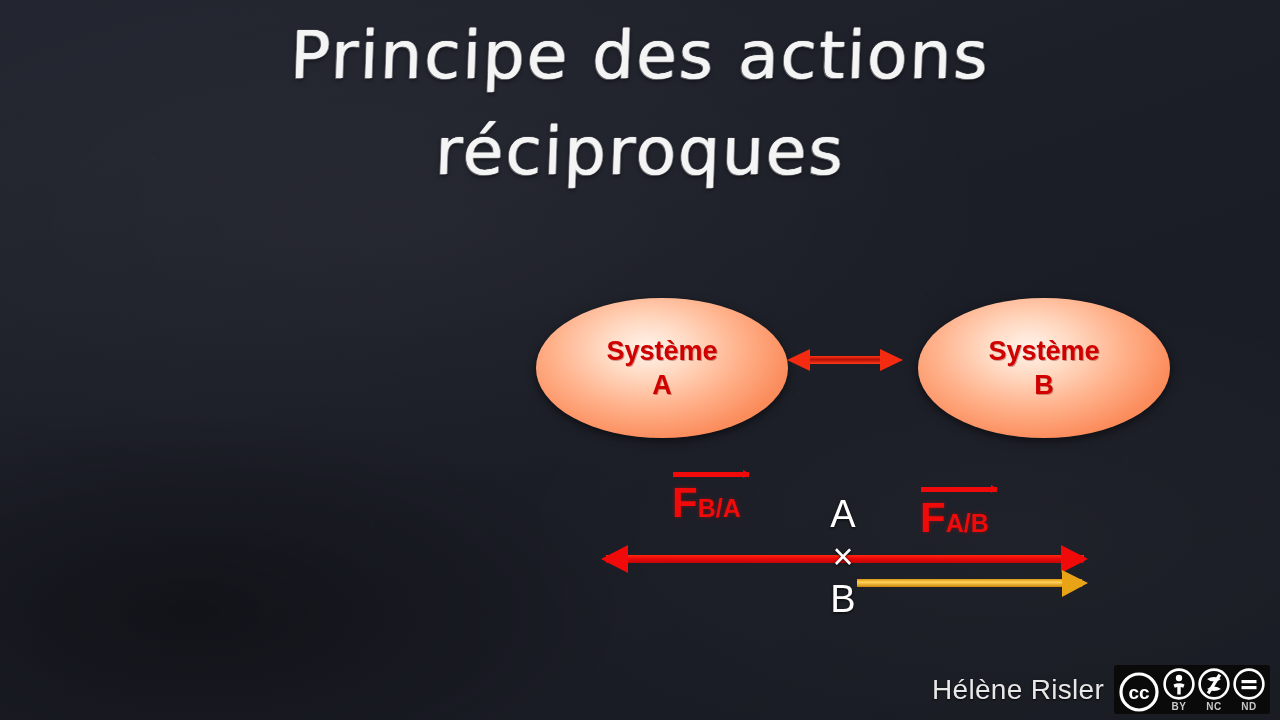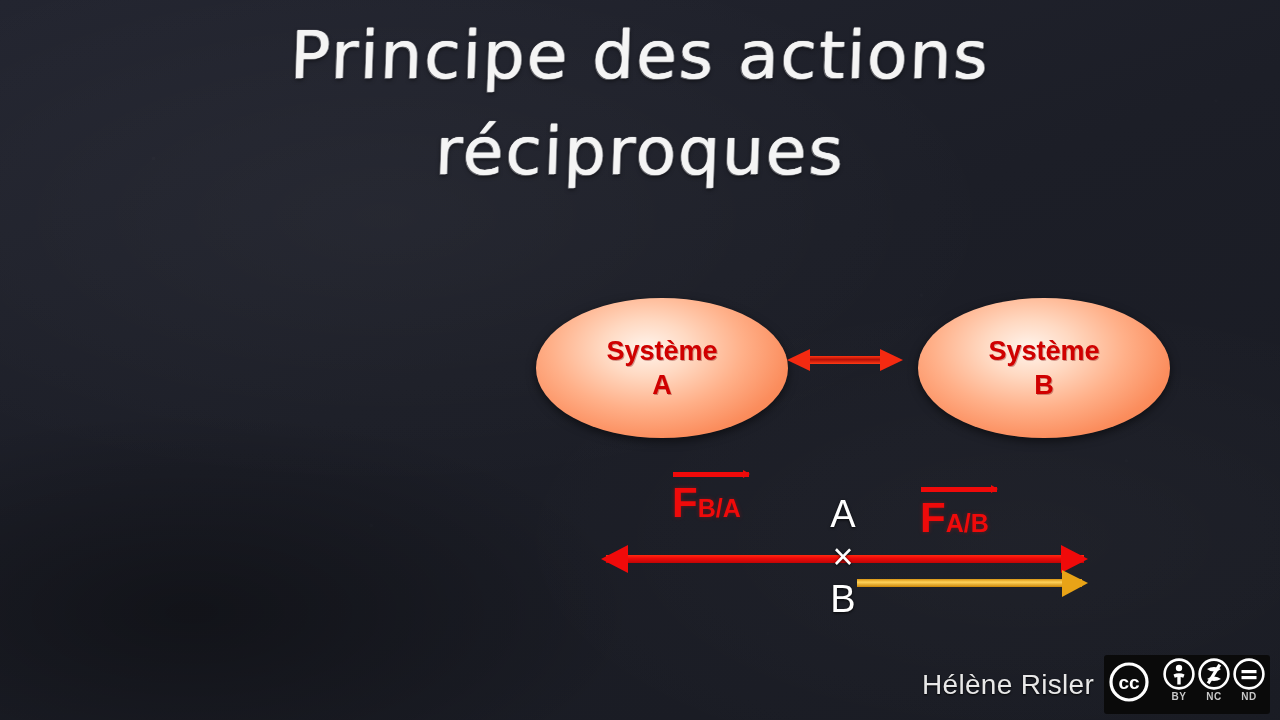--- a/index.html
+++ b/index.html
@@ -164,24 +164,24 @@
   #credit-name {
     color: #e8e8e8;
     font-family: "Liberation Sans", sans-serif;
     font-size: 28px;
     letter-spacing: 0.3px;
     text-shadow: 0 1px 2px rgba(0,0,0,0.9);
   }
   #cc-badge {
     background: #0a0a0a;
     border-radius: 3px;
-    padding: 3px 5px 12px 5px;
+    padding: 3px 5px 2px 5px;
     display: flex;
     align-items: flex-end;
-    gap: 14px;
+    gap: 4px;
   }
   .cc-group { display: flex; flex-direction: column; align-items: center; }
   .cc-row { display: flex; gap: 3px; }
   .cc-captions {
     display: flex;
     gap: 3px;
     margin-top: 1px;
   }
   .cc-caption {
     width: 32px;

